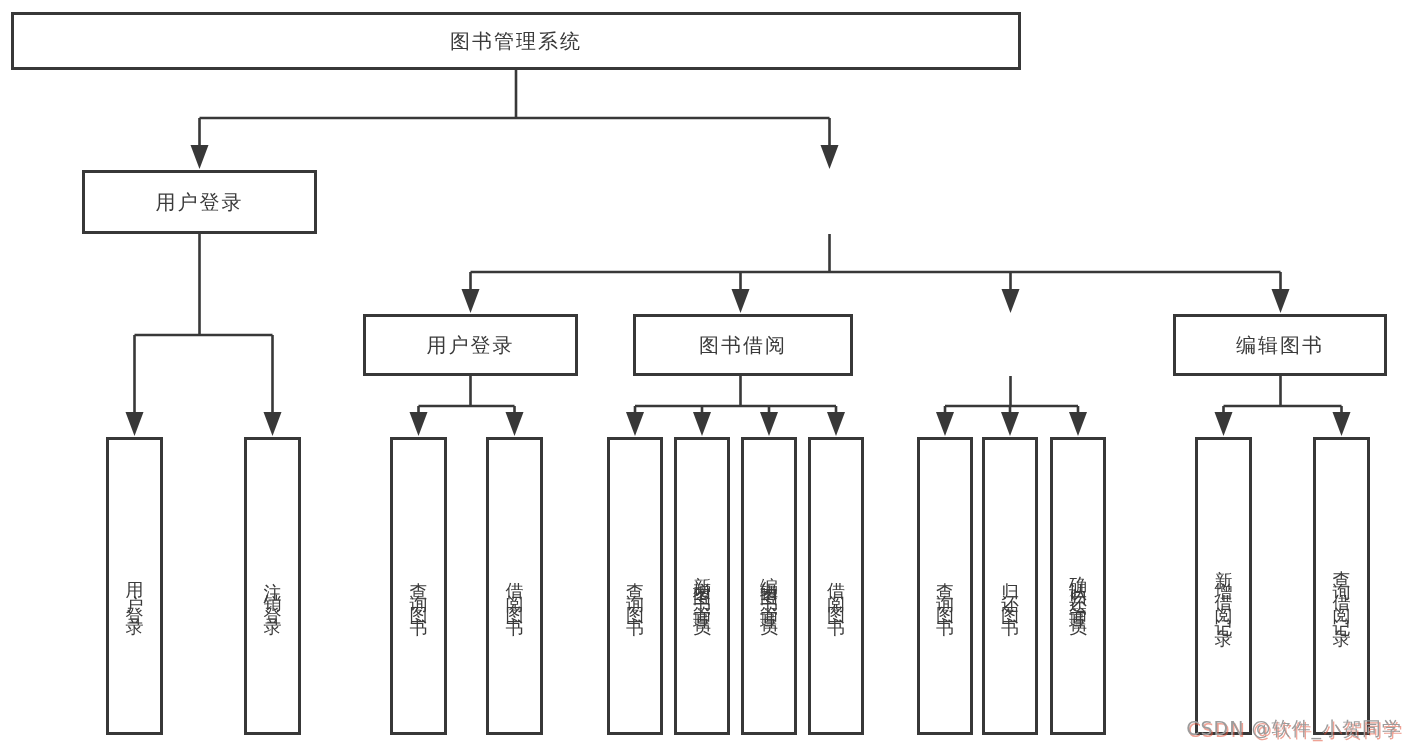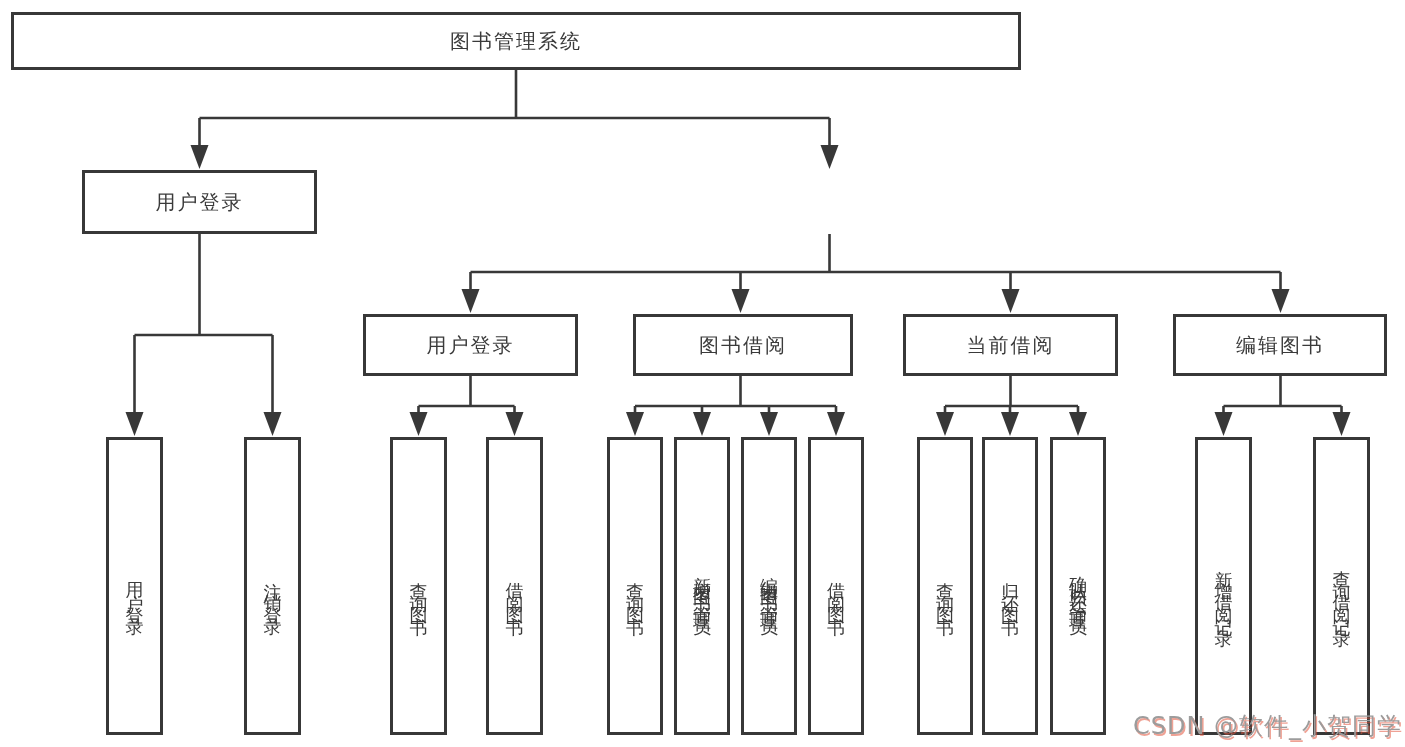--- a/index.html
+++ b/index.html
@@ -35,21 +35,21 @@
     font-size: 18px;
     letter-spacing: 12px;
     padding-top: 12px; 
     line-height: 1;
     white-space: nowrap;
   }
   .watermark {
     position: absolute;
     right: 3px;
     bottom: 5px;
-    font-size: 24px;
+    font-size: 19px;
     color: #9c9c9c;
     text-shadow: 1.5px 1.5px 0 rgba(226, 86, 62, 0.55);
     letter-spacing: 1px;
   }
 </style>
 </head>
 <body>
 
 <div id="canvas">
 
@@ -95,21 +95,20 @@
       <use href="#arr" transform="translate(1341.5,436)"></use>
     </g>
   </svg>
 
   <div class="node hnode" style="left:11px; top:12px; width:1010px; height:58px;">图书管理系统</div>
 
   <div class="node hnode" style="left:82px; top:170px; width:235px; height:64px;">用户登录</div>
 
   <div class="node hnode" style="left:363px; top:314px; width:215px; height:62px;">用户登录</div>
   <div class="node hnode" style="left:633px; top:314px; width:220px; height:62px;">图书借阅</div>
-  <div class="node hnode" style="left:903px; top:314px; width:215px; height:62px;">当前借阅</div>
   <div class="node hnode" style="left:1173px; top:314px; width:214px; height:62px;">编辑图书</div>
 
   <div class="node vnode" style="left:106px; top:437px; width:57px; height:298px;">
     <span class="vtext">用户登录</span>
   </div>
   <div class="node vnode" style="left:244px; top:437px; width:57px; height:298px;">
     <span class="vtext">注销登录</span>
   </div>
 
   <div class="node vnode" style="left:390px; top:437px; width:57px; height:298px;">

